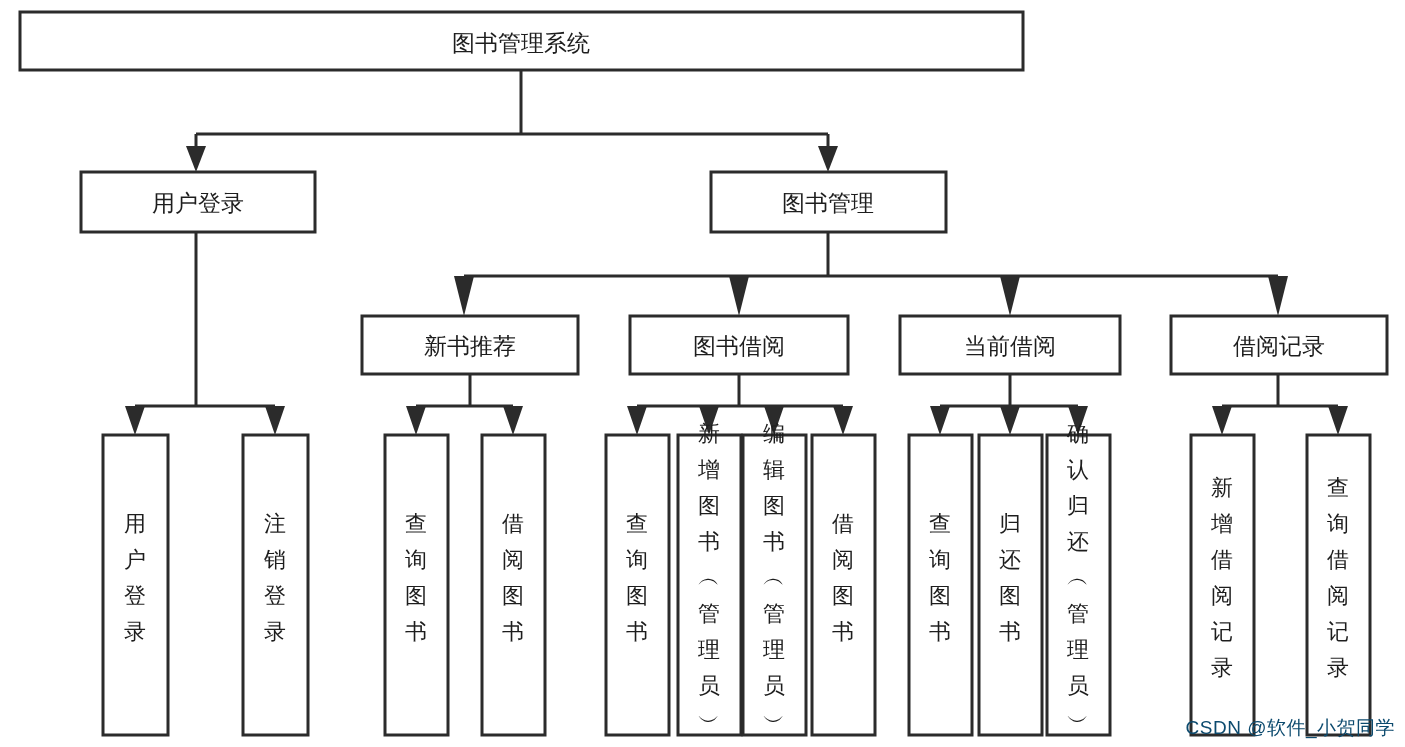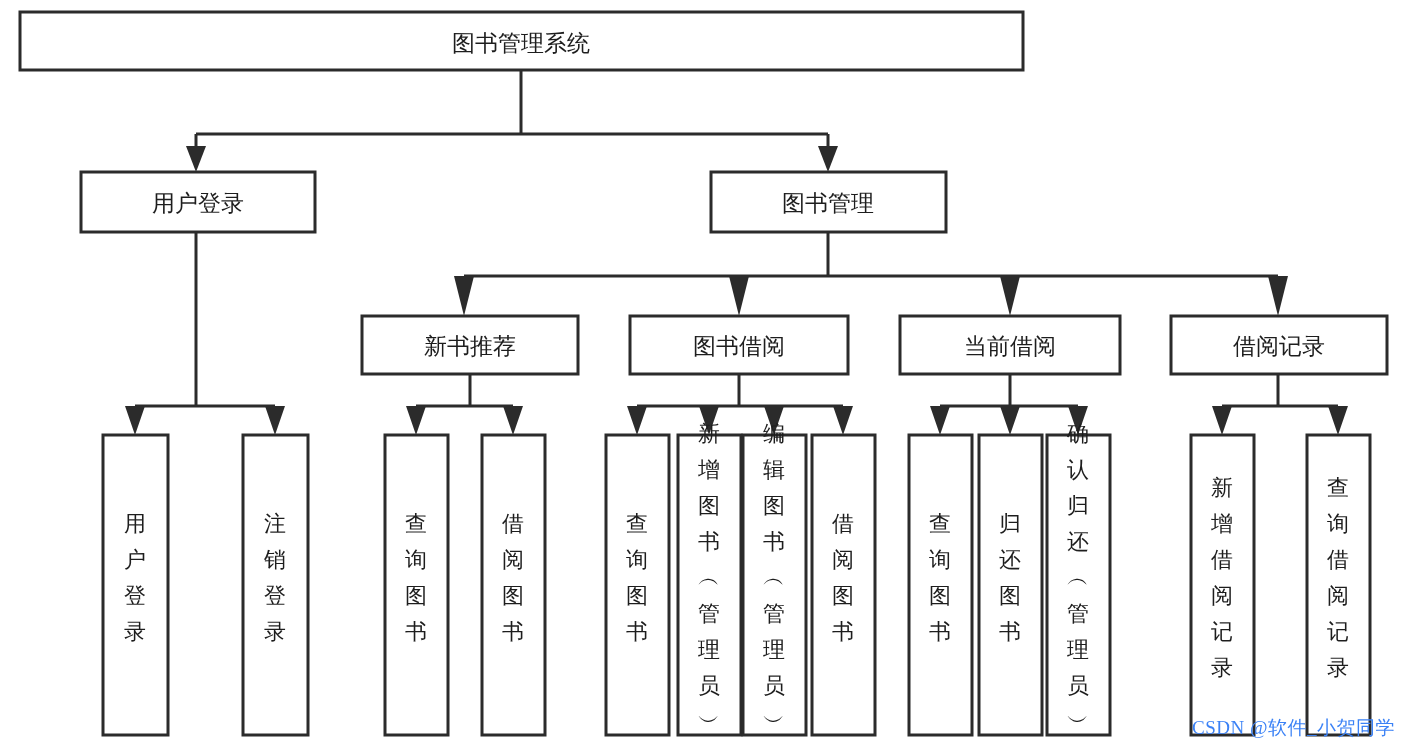--- a/index.html
+++ b/index.html
@@ -48,23 +48,23 @@
   .node-label-v {
     font-family: "Liberation Sans", "DejaVu Sans", sans-serif;
     font-size: 22px;
     fill: #1d1d1d;
     text-anchor: middle;
   }
   .watermark {
     position: absolute;
     right: 10px;
     bottom: 6px;
-    font-family: Liberation Serif, serif;
+    font-family: Liberation Sans, sans-serif;
     font-size: 19px;
-    color: #3b82f6;
+    color: #0c4a6e;
     white-space: nowrap;
     letter-spacing: 0.5px;
   }
 </style>
 </head>
 <body>
 
 <div id="diagram-root">
 
   <svg id="flowchart" viewBox="0 0 1405 747">

